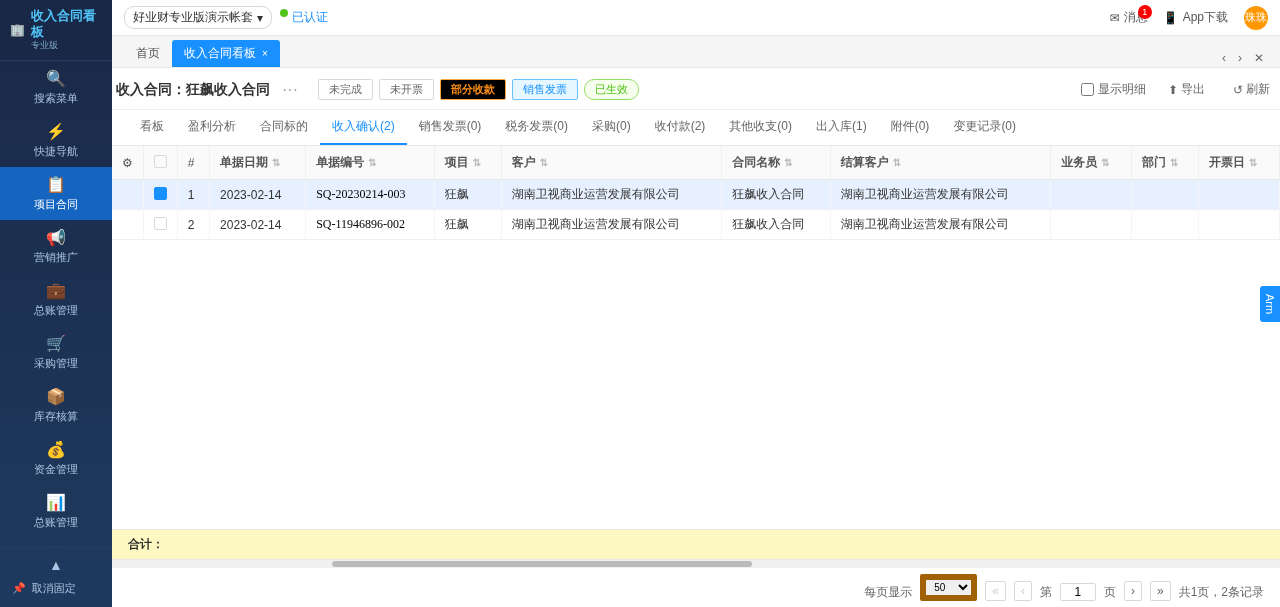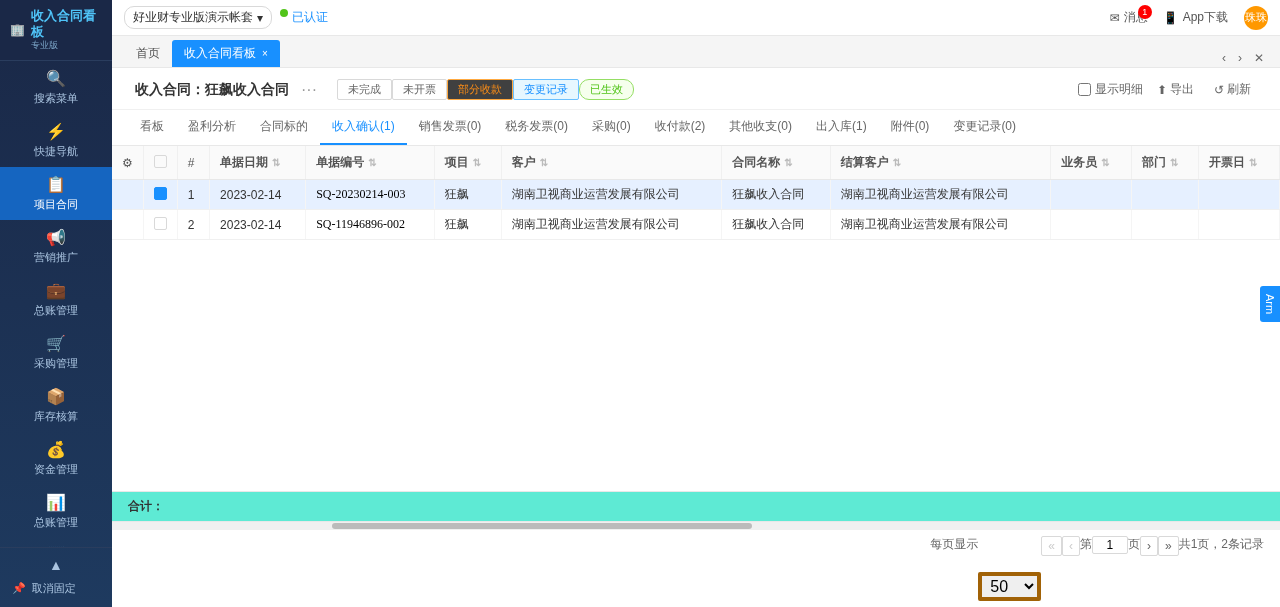--- a/index.html
+++ b/index.html
@@ -38,29 +38,29 @@
     .tabbar-home { padding: 5px 12px; font-size: 12px; color: #555; cursor: pointer; }
     .tabbar-tab { padding: 5px 12px; font-size: 12px; background: #1890ff; color: #fff; border-radius: 3px 3px 0 0; display: flex; align-items: center; gap: 6px; cursor: pointer; }
     .tabbar-tab-close { cursor: pointer; font-size: 10px; }
     .tabbar-nav { margin-left: auto; display: flex; gap: 4px; }
     .tabbar-nav-btn { background: none; border: none; cursor: pointer; font-size: 12px; color: #666; padding: 2px 4px; }
 
     
     .content { flex: 1; background: #fff; overflow: hidden; display: flex; flex-direction: column; }
 
     
-    .contract-header { padding: 10px 23px 8px; display: flex; align-items: center; gap: 12px; border-bottom: 1px solid #f0f0f0; flex-shrink: 0; }
+    .contract-header { padding: 10px 4px 8px; display: flex; align-items: center; gap: 12px; border-bottom: 1px solid #f0f0f0; flex-shrink: 0; }
     .contract-title { font-size: 14px; font-weight: bold; color: #333; }
     .contract-more { color: #999; cursor: pointer; font-size: 16px; }
-    .status-btns { display: flex; margin-left: 8px; justify-content: flex-end; }
+    .status-btns { display: flex; gap: 6px; margin-left: 8px; justify-content: flex-end; }
     .status-btn { padding: 2px 10px; border: 1px solid #d9d9d9; border-radius: 2px; font-size: 11px; cursor: pointer; background: #fff; color: #666; }
-    .status-btn.active-orange { background: #404040; border-color: #ffa940; color: #fa8c16; }
+    .status-btn.active-orange { background: #000000; border-color: #ffa940; color: #fa8c16; font-weight: bold; }
     .status-btn.active-blue { background: #e6f7ff; border-color: #69c0ff; color: #1890ff; }
     .status-btn.active-green { background: #f6ffed; border-color: #95de64; color: #52c41a; border-radius: 10px; }
-    .header-actions { margin-left: auto; display: flex; gap: 8px; align-items: center; }
+    .header-actions { margin-left: auto; display: flex; gap: 16px; align-items: center; }
     .header-action-btn { display: flex; align-items: center; gap: 3px; font-size: 12px; color: #666; cursor: pointer; background: none; border: none; padding: 3px 6px; }
     .show-detail-cb { display: flex; align-items: center; gap: 4px; font-size: 12px; color: #666; }
 
     
     .inner-tabs { display: flex; border-bottom: 1px solid #e8e8e8; padding: 0 16px; flex-shrink: 0; background: #fff; }
     .inner-tab { padding: 8px 12px; font-size: 12px; color: #666; cursor: pointer; border-bottom: 2px solid transparent; white-space: nowrap; }
     .inner-tab.active { color: #1890ff; border-bottom: 2px solid #1890ff; font-weight: 500; }
 
     
     .table-area { flex: 1; overflow: auto; }
@@ -68,31 +68,31 @@
     .data-table th { background: #fafafa; border-bottom: 1px solid #e8e8e8; border-right: 1px solid #f0f0f0; padding: 8px 10px; text-align: left; color: #555; font-weight: normal; white-space: nowrap; position: sticky; top: 0; z-index: 1; }
     .data-table td { border-bottom: 1px solid #f0f0f0; border-right: 1px solid #f5f5f5; padding: 6px 10px; color: #333; white-space: nowrap; }
     .data-table tr.selected td { background: #e6f0ff; }
     .th-settings { width: 30px; text-align: center; }
     .th-check { width: 30px; text-align: center; }
     .link-text { color: #000000; cursor: pointer; text-decoration: none; font-family: Liberation Serif, serif; }
     .sort-icon { color: #bbb; font-size: 10px; margin-left: 2px; cursor: pointer; }
     .col-sort { display: flex; align-items: center; gap: 2px; cursor: pointer; font-weight: bold; }
 
     
-    .table-footer { background: #5eead4; border-top: 1px solid #e8e8e8; padding: 6px 16px; font-size: 12px; color: #666; display: flex; align-items: flex-start; flex-shrink: 0; }
+    .table-footer { background: #fef9c3; border-top: 1px solid #e8e8e8; padding: 6px 16px; font-size: 12px; color: #666; display: flex; align-items: flex-start; flex-shrink: 0; }
     .table-footer-label { font-weight: bold; color: #333; }
 
     
     .scroll-track { height: 8px; background: #f0f0f0; border-top: 1px solid #e8e8e8; flex-shrink: 0; position: relative; }
     .scroll-thumb { position: absolute; left: 220px; top: 1px; width: 420px; height: 6px; background: #bbb; border-radius: 3px; cursor: pointer; }
 
     
-    .pagination { display: flex; align-items: flex-start; justify-content: flex-end; padding: 6px 16px; border-top: 1px solid #f0f0f0; flex-shrink: 0; background: #fff; }
+    .pagination { display: flex; align-items: flex-end; justify-content: flex-end; padding: 6px 16px; border-top: 1px solid #f0f0f0; gap: 8px; flex-shrink: 0; background: #fff; }
     .pagination-label { color: #666; font-size: 12px; }
-    .pagination-select { border: 4px solid #a16207; border-radius: 2px; padding: 1px 4px; font-size: 16px; margin-top: 36px; }
+    .pagination-select { border: 6px solid #a16207; border-radius: 2px; padding: 1px 4px; font-size: 10px; }
     .pagination-btn { background: none; border: 1px solid #d9d9d9; border-radius: 2px; padding: 2px 6px; cursor: pointer; font-size: 12px; color: #666; }
     .pagination-btn:disabled { color: #ccc; cursor: not-allowed; }
     .pagination-input { border: 1px solid #d9d9d9; border-radius: 2px; width: 36px; text-align: center; padding: 1px 4px; font-size: 12px; }
     .pagination-info { color: #666; font-size: 12px; }
 
     .right-float-btn { position: fixed; right: 0; top: 50%; transform: translateY(-50%); background: #1890ff; color: #fff; writing-mode: vertical-rl; padding: 8px 4px; font-size: 11px; cursor: pointer; border-radius: 3px 0 0 3px; z-index: 100; }
 
     .checkbox-sim { width: 13px; height: 13px; border: 1px solid #d9d9d9; border-radius: 2px; display: inline-block; cursor: pointer; }
   </style>
 </head>
@@ -198,21 +198,21 @@
 
   <div class="content">
 
     <div class="contract-header">
       <span class="contract-title">收入合同：狂飙收入合同</span>
       <span class="contract-more">···</span>
       <div class="status-btns" id="status-btns">
           <button class="status-btn default">未完成</button>
           <button class="status-btn default">未开票</button>
           <button class="status-btn active-orange">部分收款</button>
-          <button class="status-btn active-blue">变更记录</button>
+          <button class="status-btn active-blue">销售发票</button>
           <button class="status-btn active-green">已生效</button>
         </div>
       <div class="header-actions">
         <label class="show-detail-cb">
           <input type="checkbox" style="">
           <span>显示明细</span>
         </label>
         <button class="header-action-btn">
           <span>⬆</span>
           <span>导出</span>
@@ -221,21 +221,21 @@
           <span>↺</span>
           <span>刷新</span>
         </button>
       </div>
     </div>
 
     <div class="inner-tabs" id="inner-tabs">
         <div class="inner-tab">看板</div>
         <div class="inner-tab">盈利分析</div>
         <div class="inner-tab">合同标的</div>
-        <div class="inner-tab active">收入确认(1)</div>
+        <div class="inner-tab active">收入确认(2)</div>
         <div class="inner-tab">销售发票(0)</div>
         <div class="inner-tab">税务发票(0)</div>
         <div class="inner-tab">采购(0)</div>
         <div class="inner-tab">收付款(2)</div>
         <div class="inner-tab">其他收支(0)</div>
         <div class="inner-tab">出入库(1)</div>
         <div class="inner-tab">附件(0)</div>
         <div class="inner-tab">变更记录(0)</div>
       </div>
 

